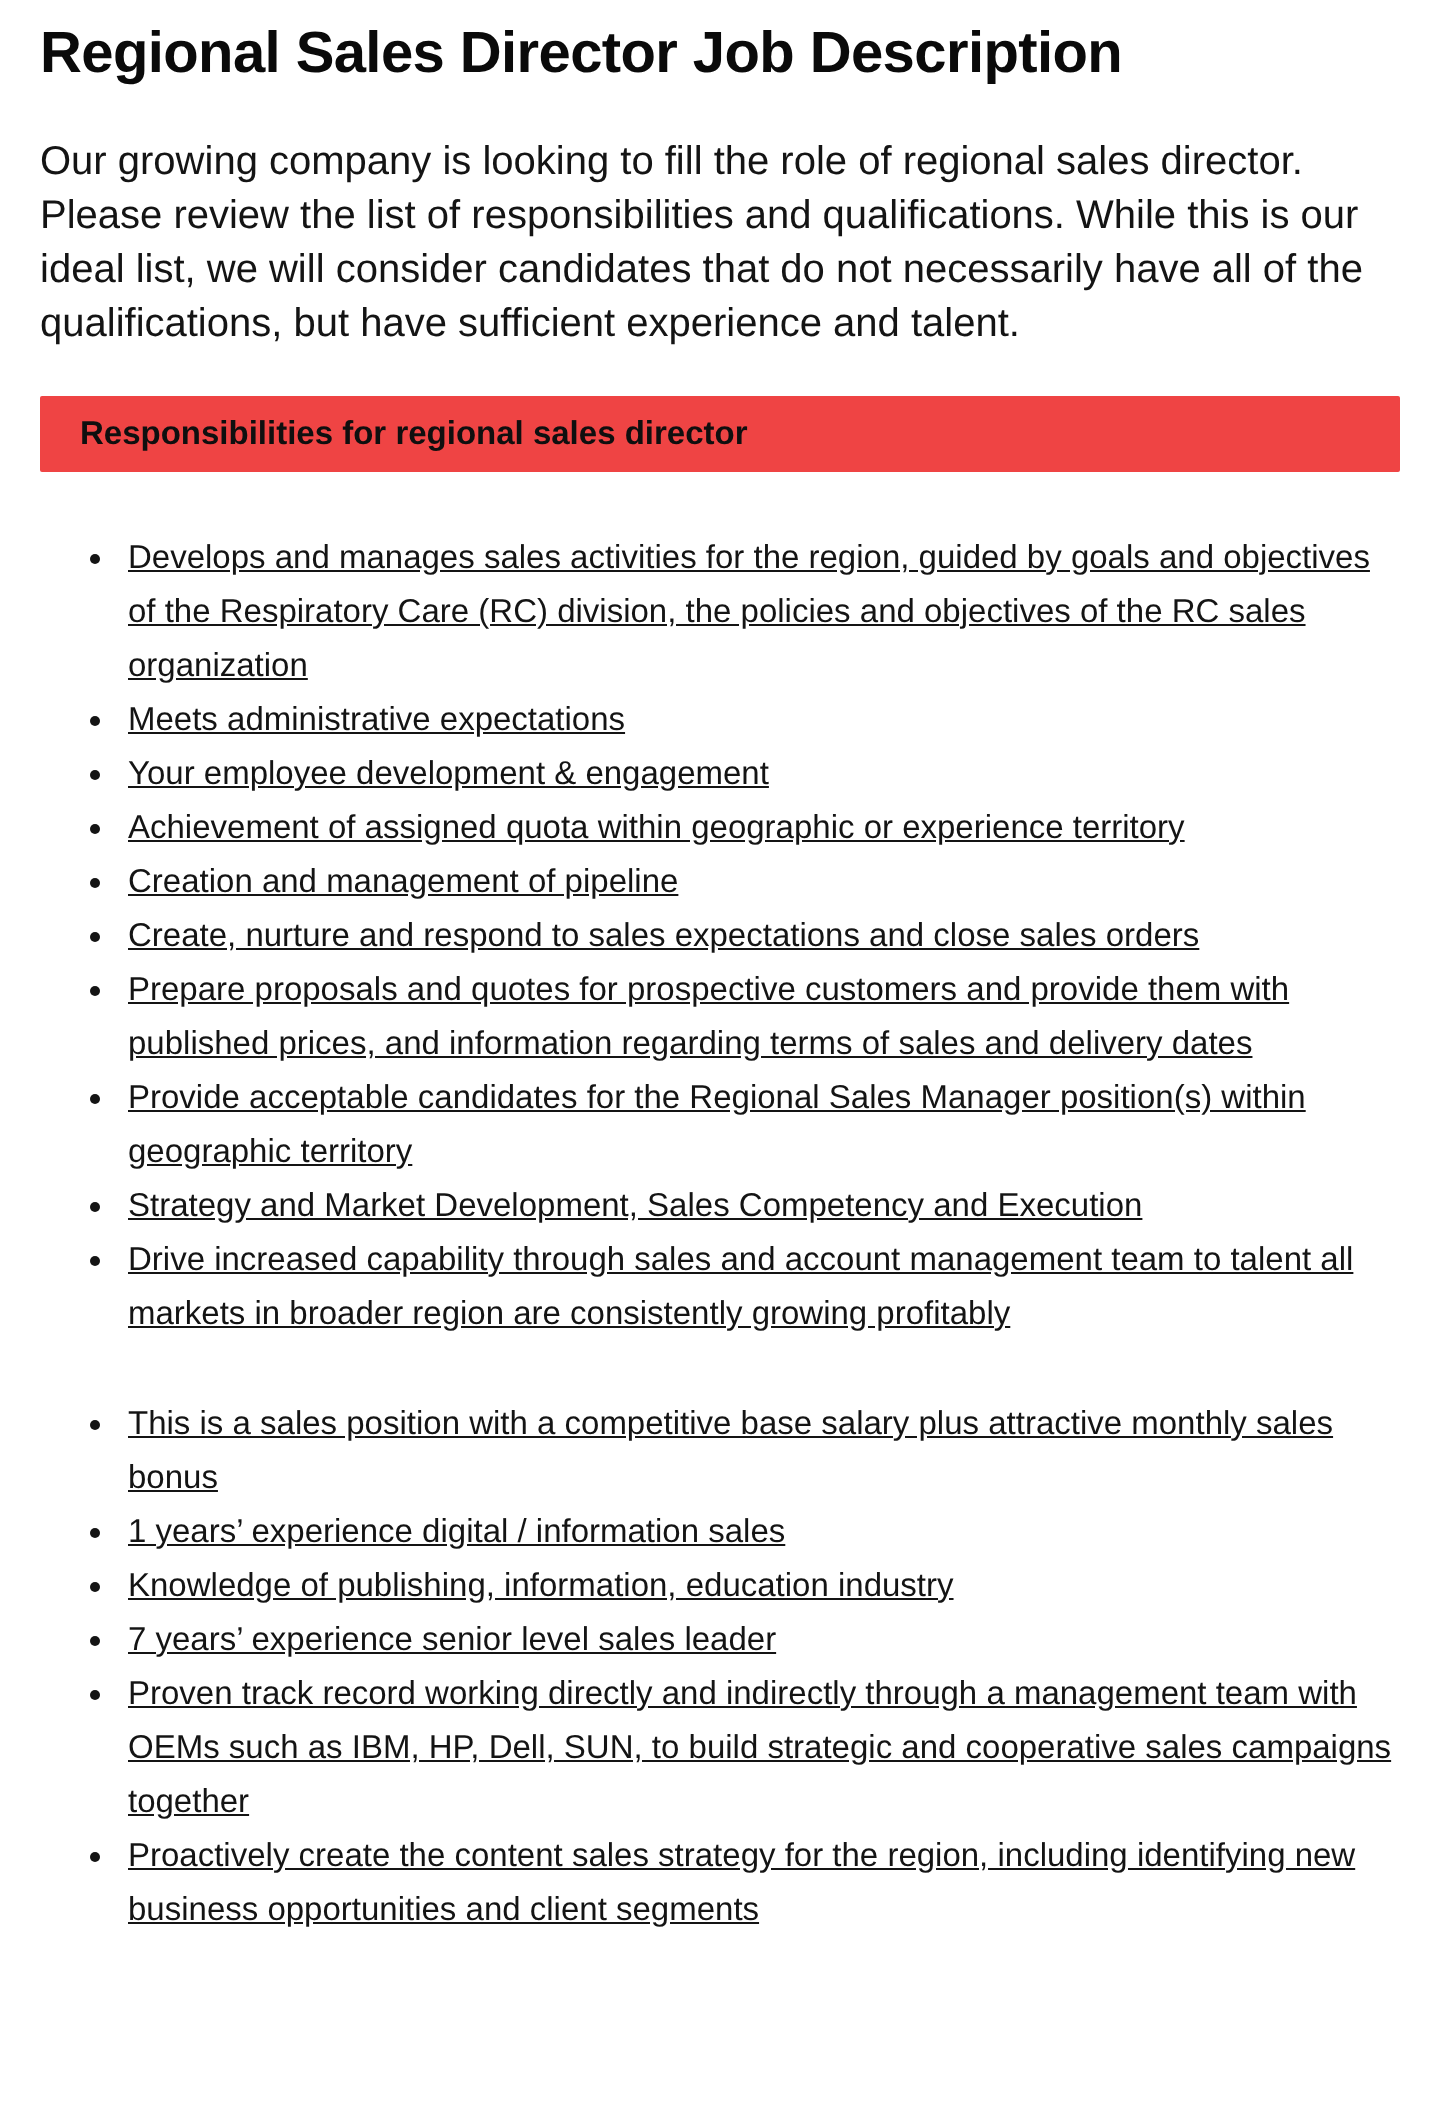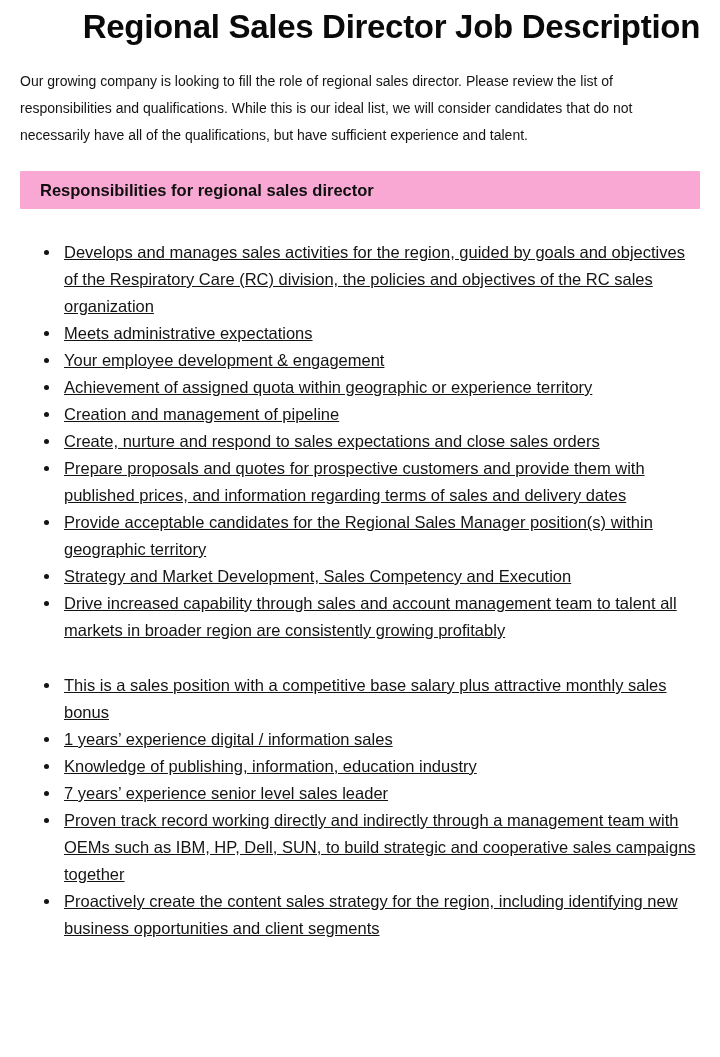--- a/index.html
+++ b/index.html
@@ -6,36 +6,36 @@
   html, body { background: #ffffff; }
   body {
     width: 720px;
     min-height: 1057px;
     font-family: "Liberation Sans", sans-serif;
     color: #111111;
     -webkit-font-smoothing: antialiased;
   }
   .page { padding: 6px 20px 24px 20px; }
   .doc-title {
-    font-size: 33px;
+    font-size: 29px;
     line-height: 34px;
     font-weight: 700;
-    text-align: right;
+    text-align: left;
     letter-spacing: -0.3px;
     margin: 4px 0 24px 0;
     color: #0a0a0a;
   }
   .intro {
-    font-size: 14px;
+    font-size: 20px;
     line-height: 27px;
     margin: 0 0 22px 0;
     color: #141414;
   }
   .section-bar {
-    background: #f9a8d4;
+    background: #ef4444;
     font-weight: 700;
     font-size: 16.5px;
     line-height: 17px;
     padding: 11px 20px 10px 20px;
     margin: 0 0 30px 0;
     color: #0f0f0f;
     border-radius: 1px;
   }
   ul.bullet-list {
     margin: 0 0 28px 0;

